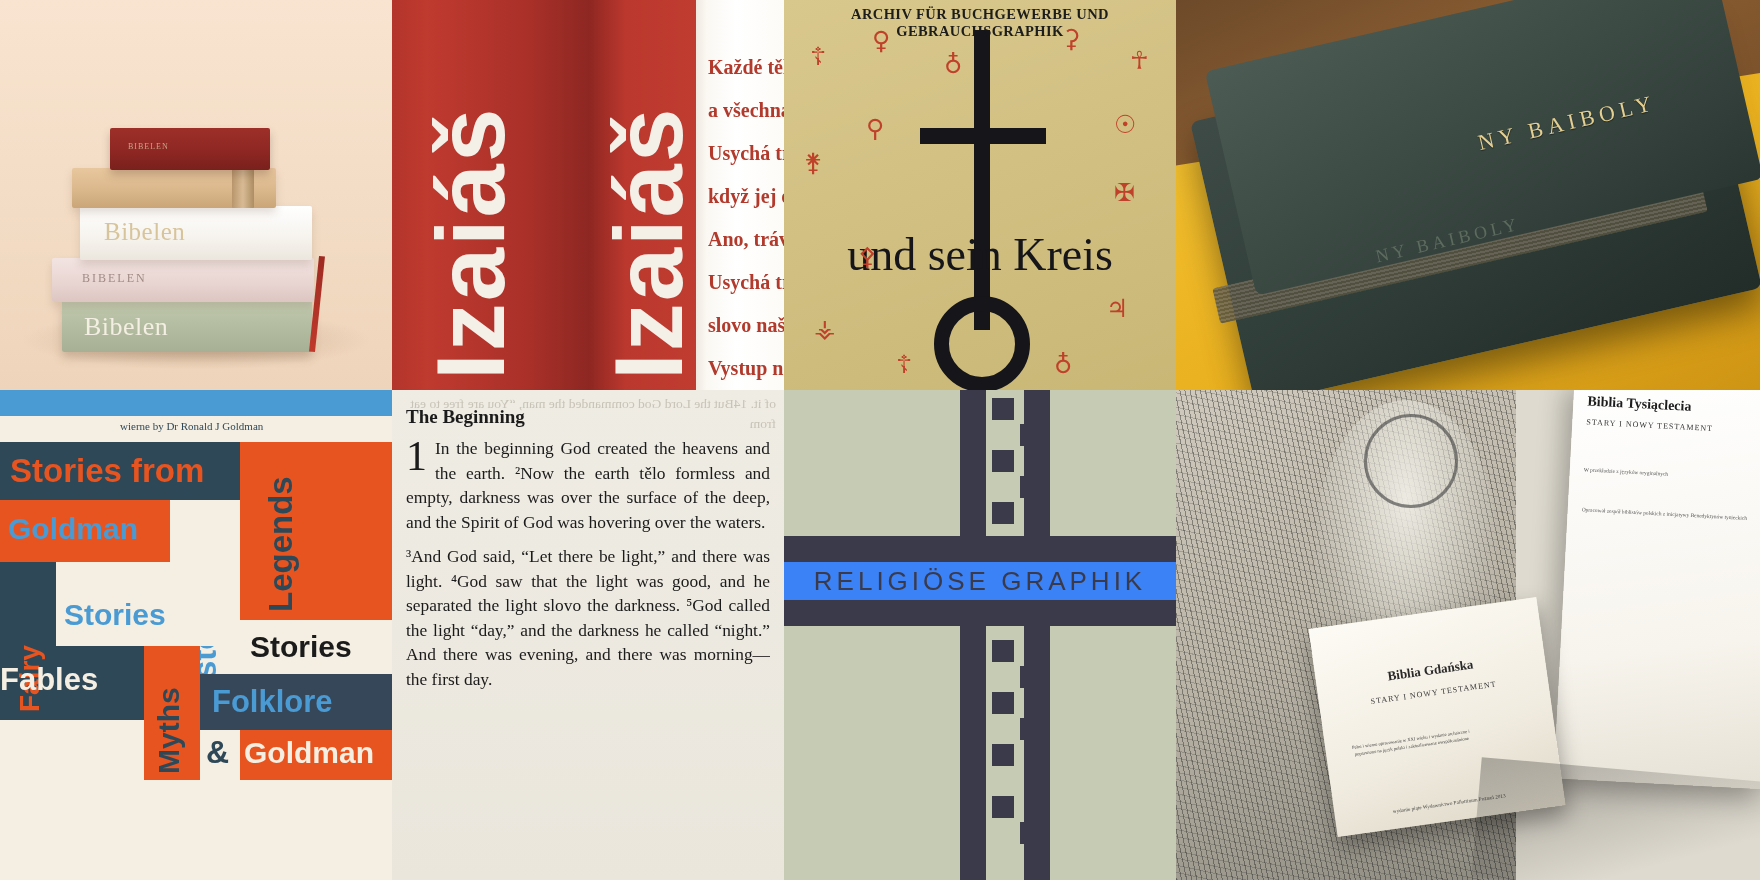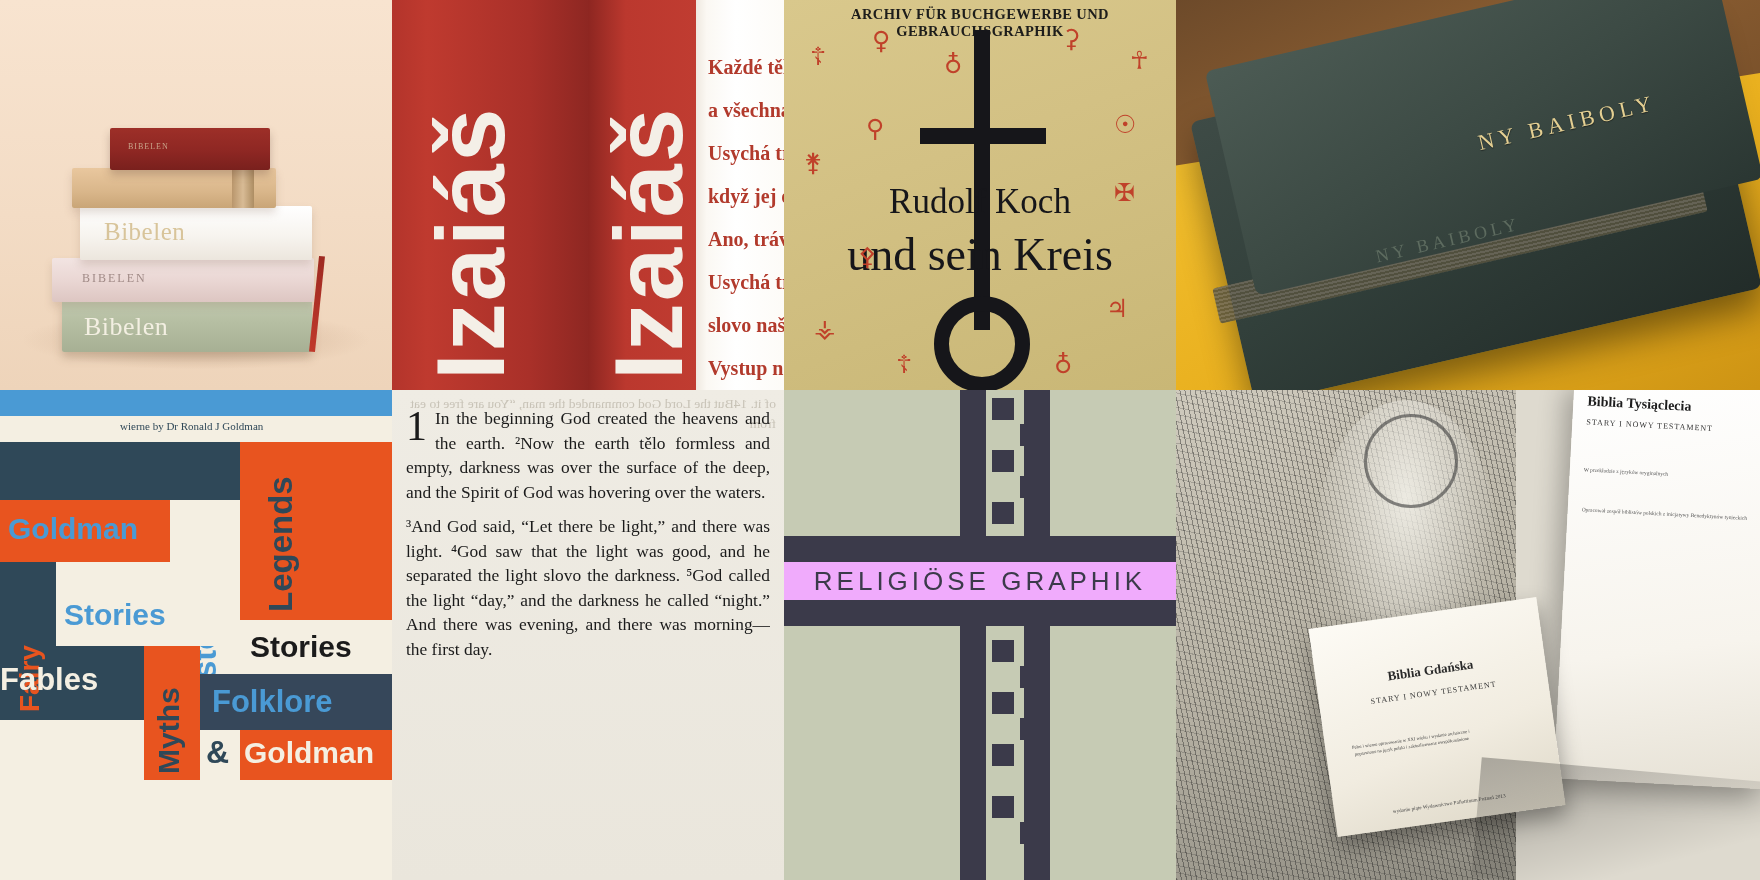--- a/index.html
+++ b/index.html
@@ -289,21 +289,21 @@
   }
   .c7 .bar-v2 {
     position: absolute; left: 240px; top: 0; width: 26px; height: 100%;
     background: #3b3a4a;
   }
   .c7 .title {
     position: absolute; left: 0; right: 0; top: 172px; height: 38px;
     display: flex; align-items: center; justify-content: center;
     font-family: "Liberation Sans", sans-serif;
     font-size: 26px; letter-spacing: 4px; color: #3b3a4a;
-    background: #f0abfc;
+    background: #3b82f6;
     z-index: 3;
   }
   .c7 .sq { position: absolute; width: 22px; height: 22px; background: #3b3a4a; }
 
   
   .c8 { background: #dedacf; }
   .c8 .engrave {
     position: absolute; left: 0; top: 0; width: 340px; height: 490px;
     background:
       repeating-linear-gradient(78deg, rgba(30,30,30,.40) 0 1px, rgba(255,255,255,0) 1px 5px),
@@ -415,21 +415,20 @@
       <div class="line">Vystup na vysokou</div>
 
     </div>
   </div>
 
   <div class="cell c3">
     <div class="topline">ARCHIV FÜR BUCHGEWERBE UND GEBRAUCHSGRAPHIK</div>
     <div class="cross-v"></div>
     <div class="cross-h"></div>
     <div class="ring"></div>
-    <div class="title">Rudolf Koch</div>
     <div class="title2">und  sein Kreis</div>
 
     <div class="sym" style="left:26px;  top:44px;">☦</div>
     <div class="sym" style="left:88px;  top:28px;">♀</div>
     <div class="sym" style="left:160px; top:52px;">♁</div>
     <div class="sym" style="left:278px; top:26px;">⚳</div>
     <div class="sym" style="left:346px; top:48px;">☥</div>
     <div class="sym" style="left:82px;  top:116px;">⚲</div>
     <div class="sym" style="left:330px; top:112px;">☉</div>
     <div class="sym" style="left:20px;  top:150px;">⚵</div>
@@ -449,20 +448,21 @@
     <div class="gold1">NY BAIBOLY</div>
     <div class="gold2">NY BAIBOLY</div>
   </div>
 
   <div class="cell c5">
     <div class="blk" style="left:0;top:0;width:392px;height:26px;background:#4a9ad4;"></div>
     <div class="blk" style="left:0;top:26px;width:392px;height:26px;background:#f4efe2;"></div>
     <div class="blk txt" style="left:120px;top:30px;font-size:11px;color:#2f4858;font-weight:400;font-family:'Liberation Serif',serif;">wierne by Dr Ronald J Goldman</div>
 
     <div class="blk" style="left:0;top:52px;width:240px;height:58px;background:#2f4858;"></div>
+    <div class="blk txt" style="left:10px;top:62px;font-size:33px;color:#e8541f;">Stories from</div>
 
     <div class="blk" style="left:240px;top:52px;width:152px;height:178px;background:#e8541f;"></div>
     <div class="blk txt vert" style="left:262px;top:222px;font-size:33px;color:#2f4858;">Legends</div>
 
     <div class="blk" style="left:170px;top:110px;width:70px;height:220px;background:#f4efe2;"></div>
     <div class="blk txt vert" style="left:186px;top:322px;font-size:33px;color:#4a9ad4;">History</div>
 
     <div class="blk" style="left:0;top:110px;width:170px;height:62px;background:#e8541f;"></div>
     <div class="blk txt" style="left:8px;top:122px;font-size:30px;color:#4a9ad4;">Goldman</div>
 
@@ -487,20 +487,21 @@
     <div class="blk" style="left:200px;top:340px;width:40px;height:50px;background:#f4efe2;"></div>
     <div class="blk txt" style="left:206px;top:344px;font-size:32px;color:#2f4858;">&amp;</div>
 
     <div class="blk" style="left:240px;top:340px;width:152px;height:50px;background:#e8541f;"></div>
     <div class="blk txt" style="left:244px;top:346px;font-size:30px;color:#f4efe2;">Goldman</div>
   </div>
 
   <div class="cell c6">
     <div class="ghost">of it. 14But the Lord God commanded the man, “You are free to eat from</div>
     <div class="content">
+      <h3>The Beginning</h3>
       <p><span class="dropcap">1</span><span>In the beginning God created the heavens and the earth. ²Now the earth tělo formless and empty, darkness was over the surface of the deep, and the Spirit of God was hovering over the waters.</span></p>
       <p>³And God said, “Let there be light,” and there was light. ⁴God saw that the light was good, and he separated the light slovo the darkness. ⁵God called the light “day,” and the darkness he called “night.” And there was evening, and there was morning—the first day.</p>
     </div>
   </div>
 
   <div class="cell c7">
     <div class="bar-v"></div>
     <div class="bar-v2"></div>
     <div class="bar-h"></div>
     <div class="bar-h2"></div>

